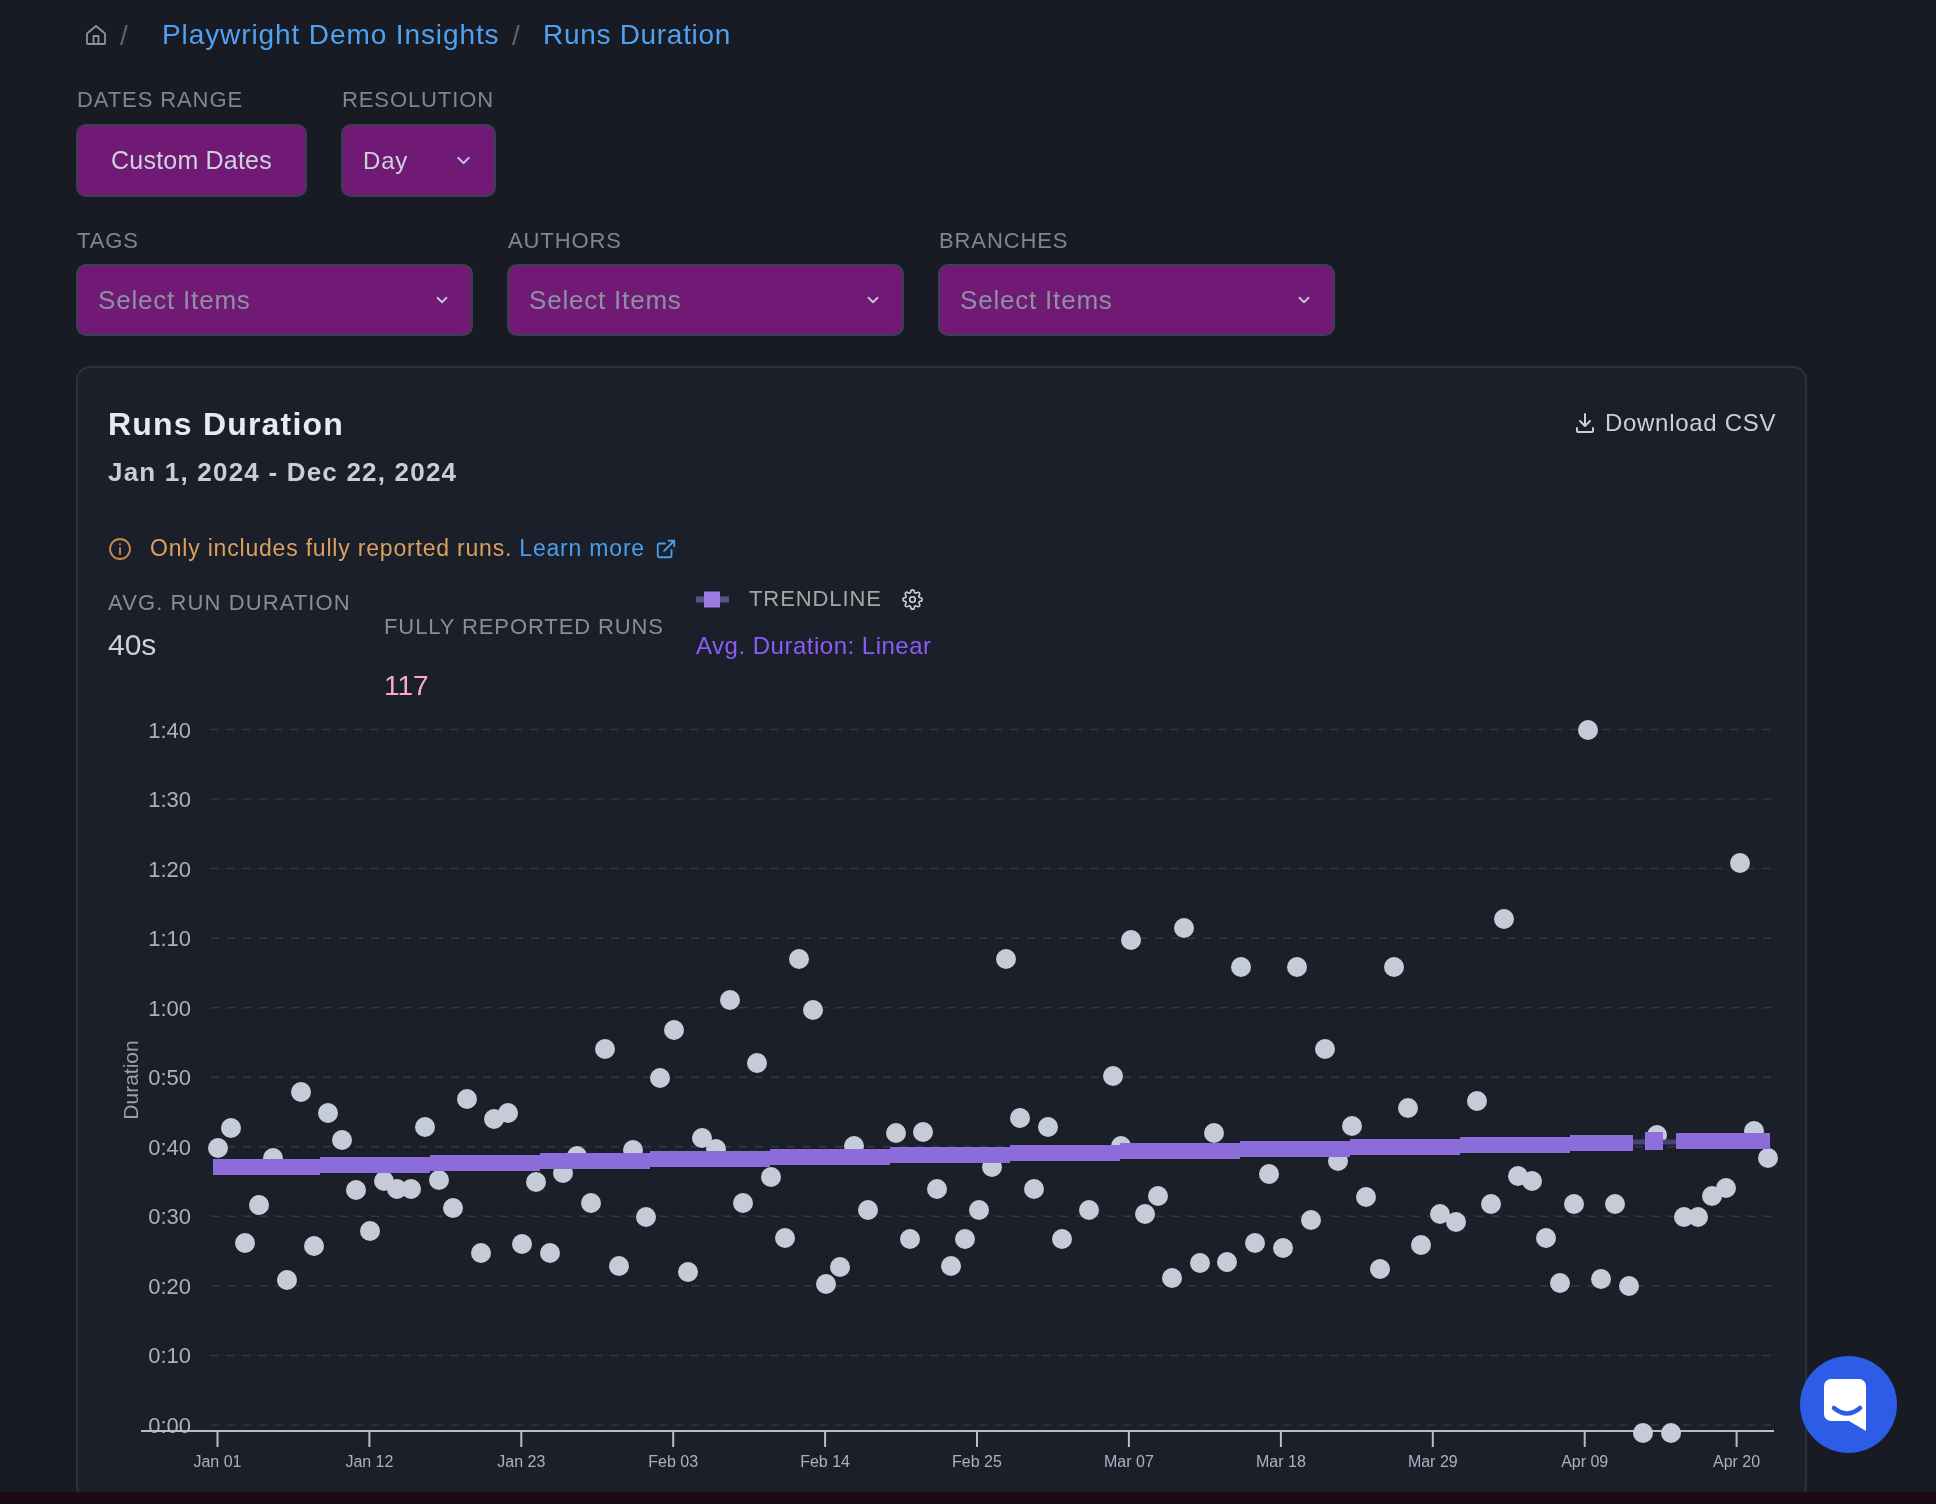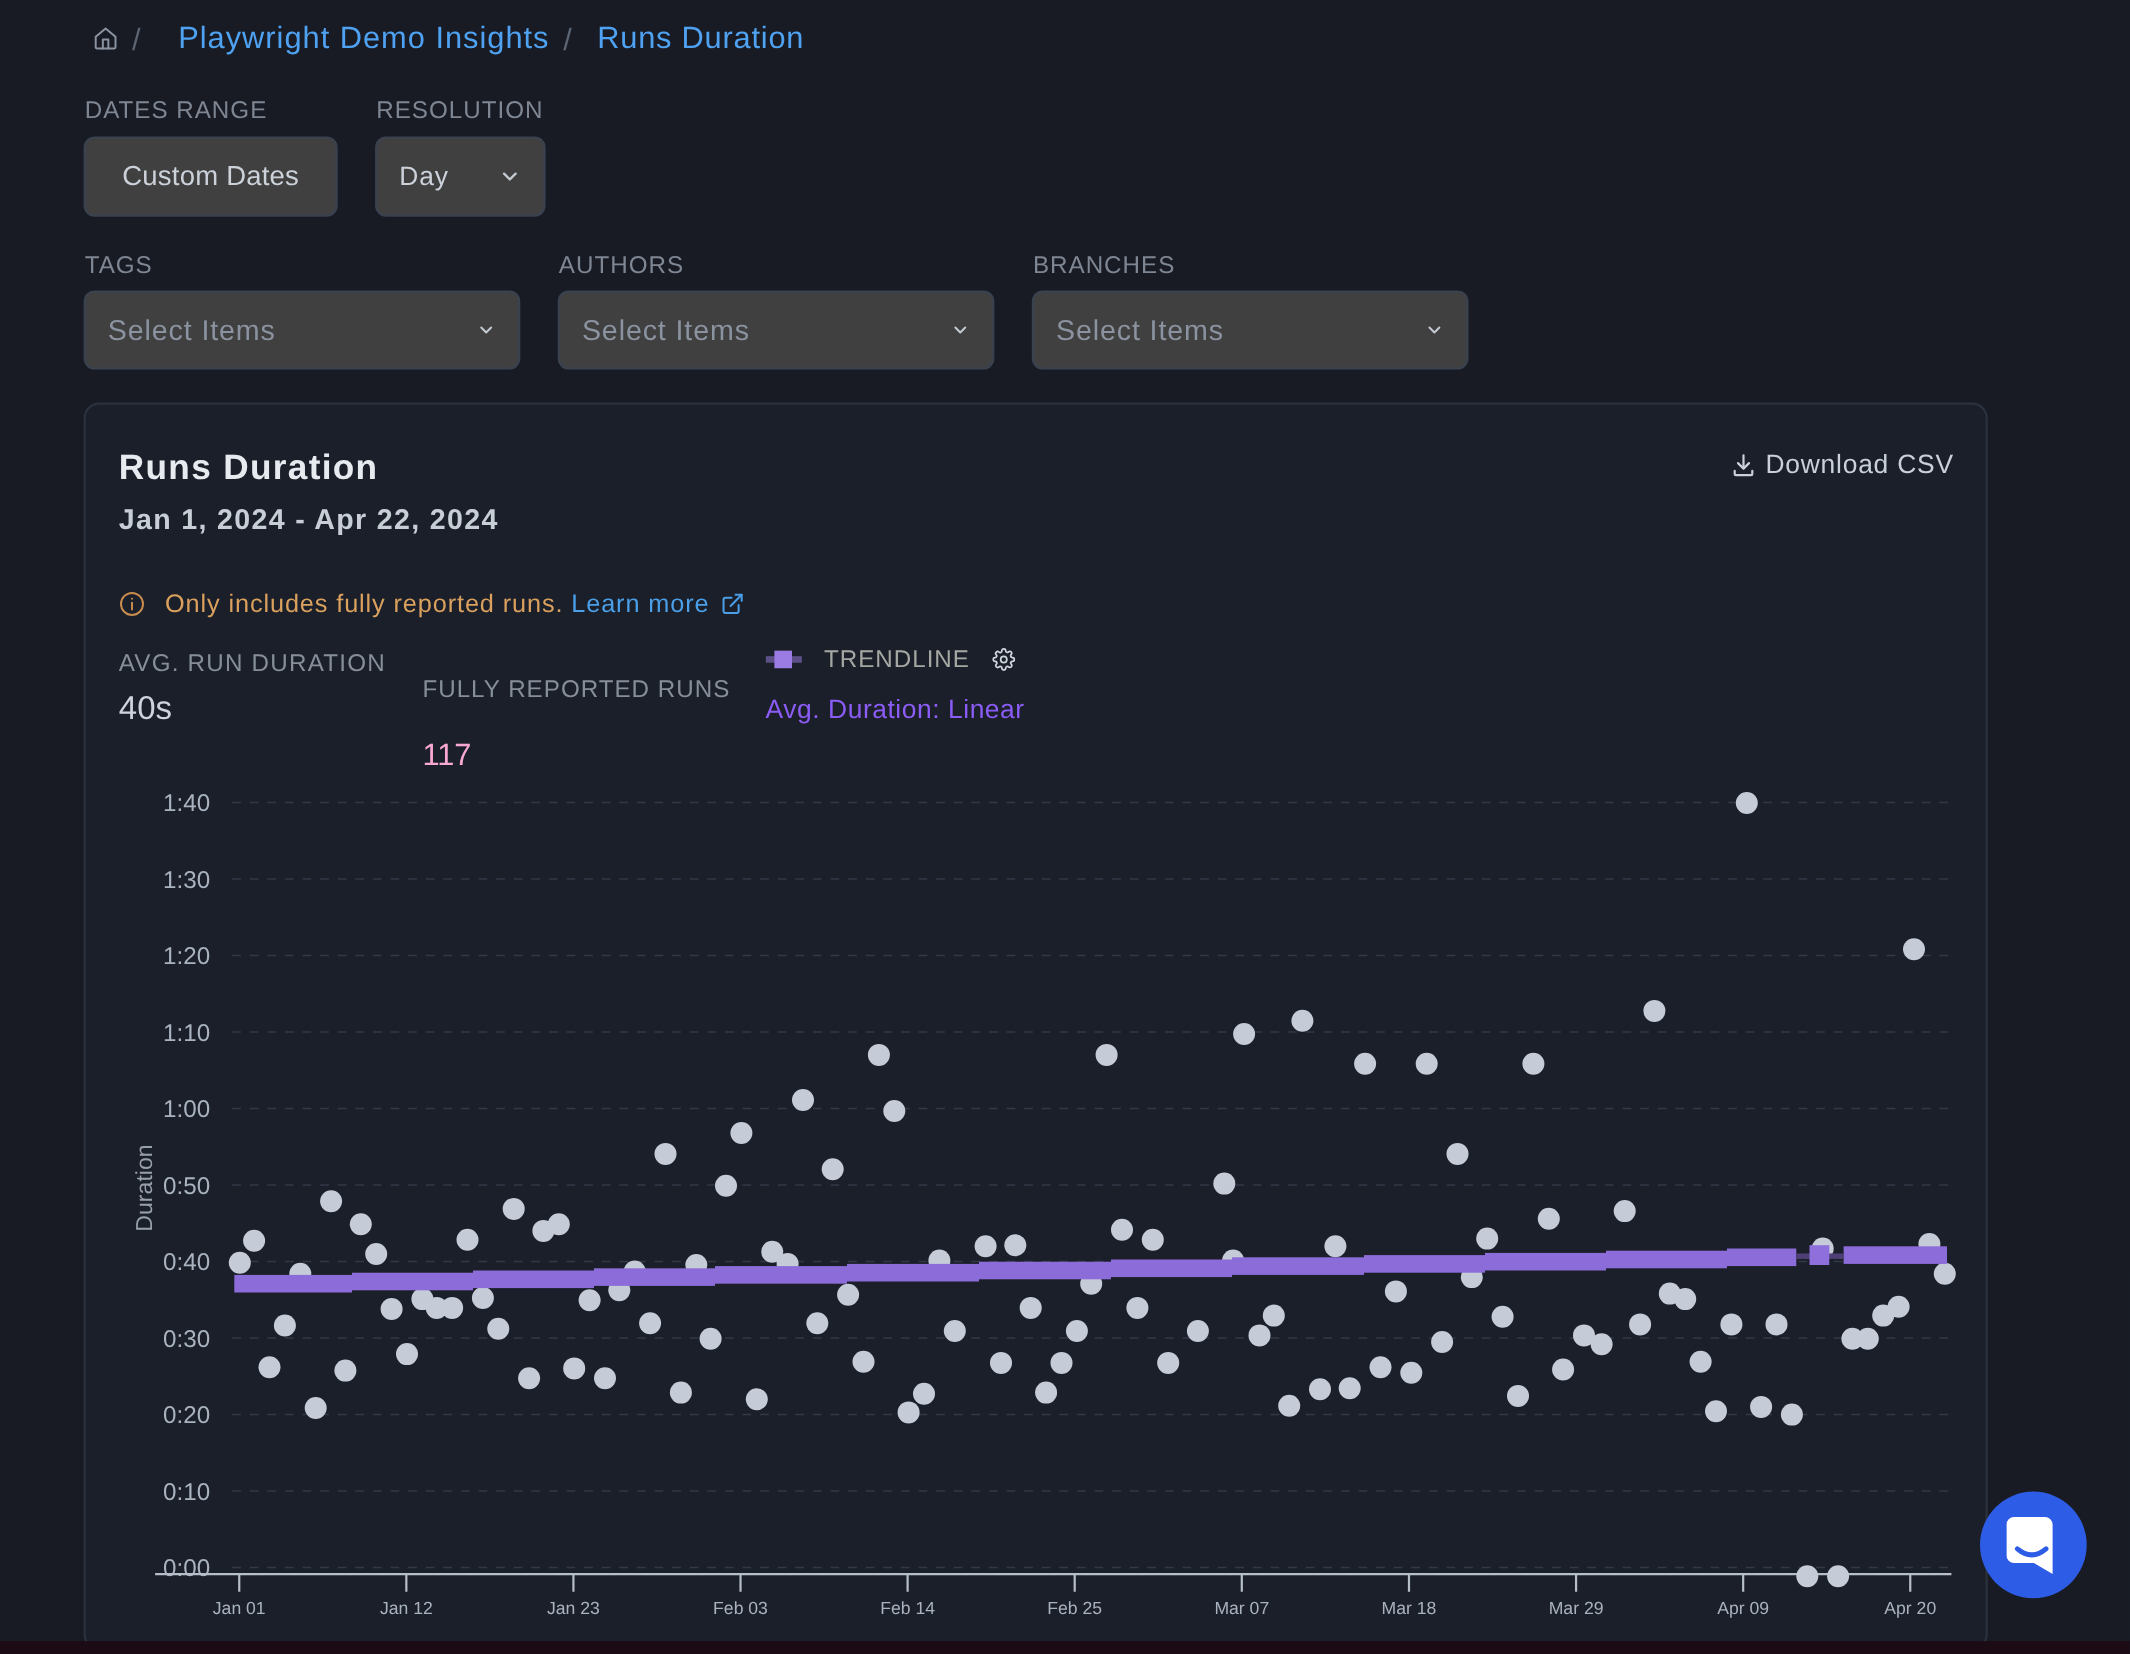--- a/index.html
+++ b/index.html
@@ -1,20 +1,20 @@
 <!DOCTYPE html>
 <html><head>
 <meta charset="utf-8">
 <style>
   html,body{margin:0;padding:0;}
   body{width:1936px;height:1504px;background:#181b23;font-family:"Liberation Sans",sans-serif;position:relative;overflow:hidden;}
   .abs{position:absolute;}
   .lbl{color:#7e8693;font-size:22px;letter-spacing:0.9px;font-weight:400;}
   .blue{color:#4fa1f1;}
-  .box{border:2px solid #3a4250;border-radius:10px;box-sizing:border-box;background:#404040;}
+  .box{border:2px solid #3a4250;border-radius:10px;box-sizing:border-box;background:#701a75;}
   .selbox{display:flex;align-items:center;justify-content:space-between;padding:0 20px;color:#8b93a0;font-size:26px;letter-spacing:0.8px;}
 </style>
 </head>
 <body>
 
   <svg class="abs" style="left:84px;top:23px" width="24" height="24" viewBox="0 0 24 24" fill="none" stroke="#8b93a0" stroke-width="1.8" stroke-linecap="round" stroke-linejoin="round">
     <path d="M3 10.5 L12 3 L21 10.5 V20 a1 1 0 0 1 -1 1 H4 a1 1 0 0 1 -1 -1 Z"></path>
     <path d="M9.5 21 v-8 h5 v8"></path>
   </svg>
   <div class="abs" style="left:120px;top:20px;font-size:28px;color:#5b6472;">/</div>
@@ -46,21 +46,21 @@
   <div class="abs lbl" style="left:939px;top:228px;">BRANCHES</div>
   <div class="abs box selbox" style="left:938px;top:264px;width:397px;height:72px;">Select Items
     <svg width="18" height="18" viewBox="0 0 24 24" fill="none" stroke="#c3cad2" stroke-width="2.4" stroke-linecap="round" stroke-linejoin="round">
       <path d="M6 9 l6 6 l6 -6"></path>
     </svg>
   </div>
 
   <div class="abs" style="left:76px;top:366px;width:1731px;height:1134px;border:2px solid #2b313d;border-radius:14px;box-sizing:border-box;background:#1b1f29;"></div>
 
   <div class="abs" style="left:108px;top:406px;font-size:32px;font-weight:bold;letter-spacing:1.2px;color:#e7ebf0;">Runs Duration</div>
-  <div class="abs" style="left:108px;top:457px;font-size:26px;font-weight:bold;letter-spacing:1.2px;color:#c7ced6;">Jan 1, 2024 - Apr 22, 2024</div>
+  <div class="abs" style="left:108px;top:457px;font-size:26px;font-weight:bold;letter-spacing:1.2px;color:#c7ced6;">Jan 1, 2024 - Dec 22, 2024</div>
 
   <div class="abs" style="left:1573px;top:409px;display:flex;align-items:center;gap:8px;">
     <svg width="24" height="24" viewBox="0 0 24 24" fill="none" stroke="#c9d0d8" stroke-width="2" stroke-linecap="round" stroke-linejoin="round">
       <path d="M12 3 v11"></path>
       <path d="M7 10 l5 5 l5 -5"></path>
       <path d="M4 17 v3 a1 1 0 0 0 1 1 h14 a1 1 0 0 0 1 -1 v-3"></path>
     </svg>
     <span style="font-size:24px;letter-spacing:0.7px;color:#c9d0d8;">Download CSV</span>
   </div>
 

